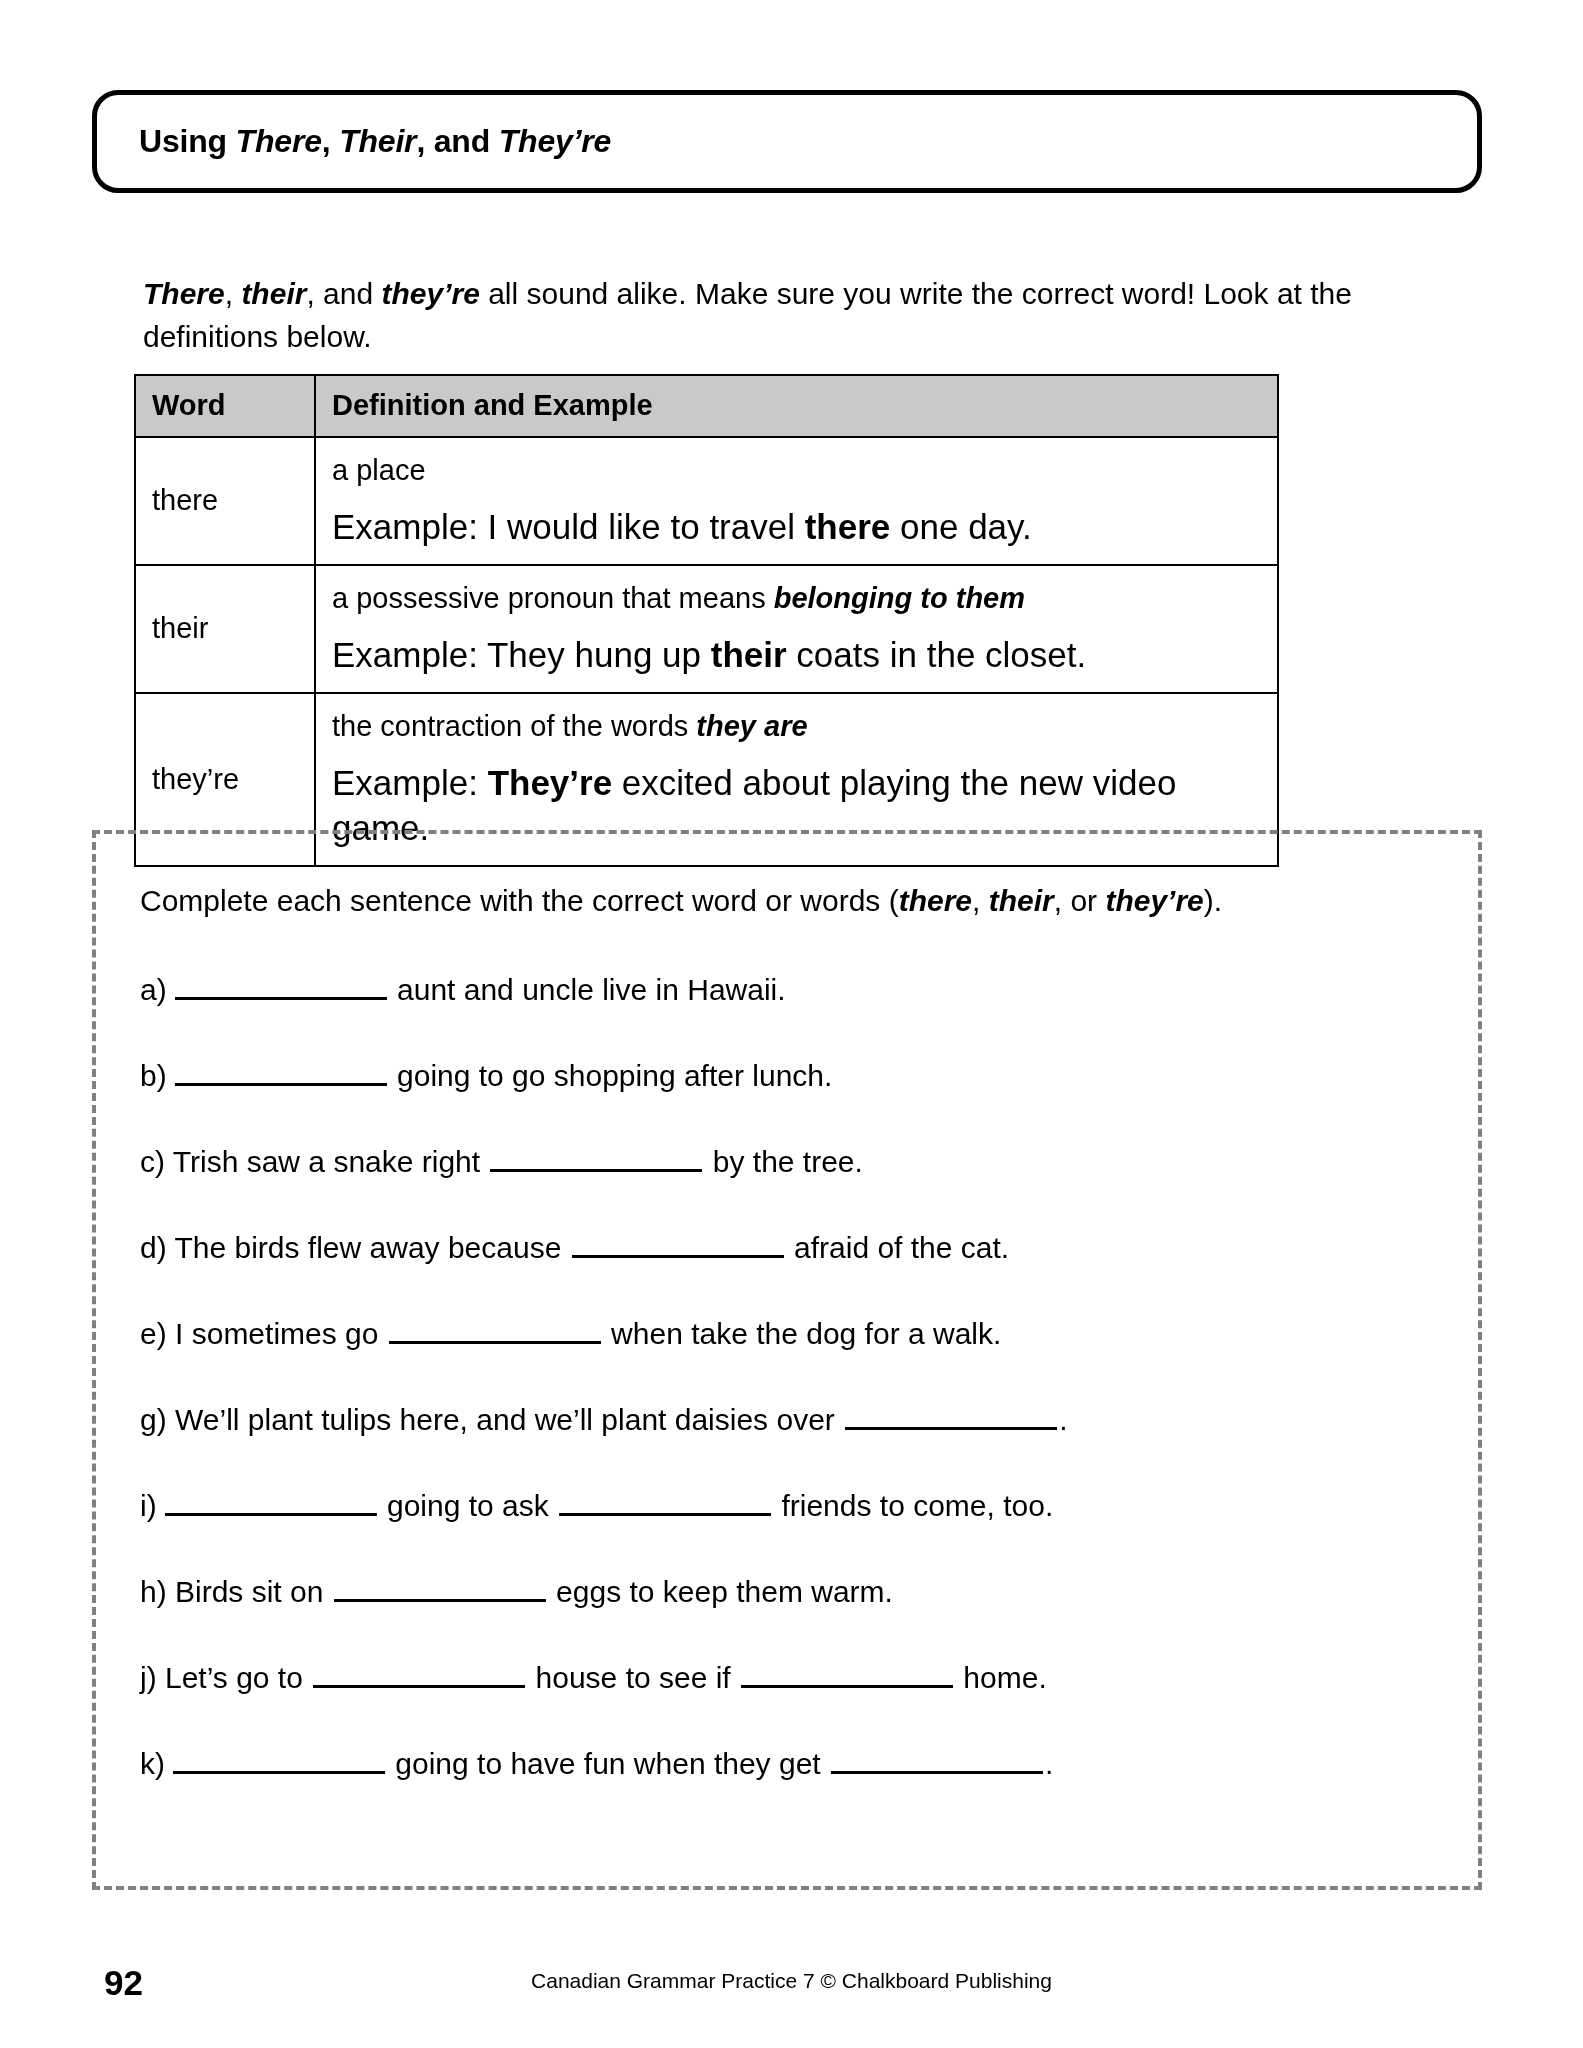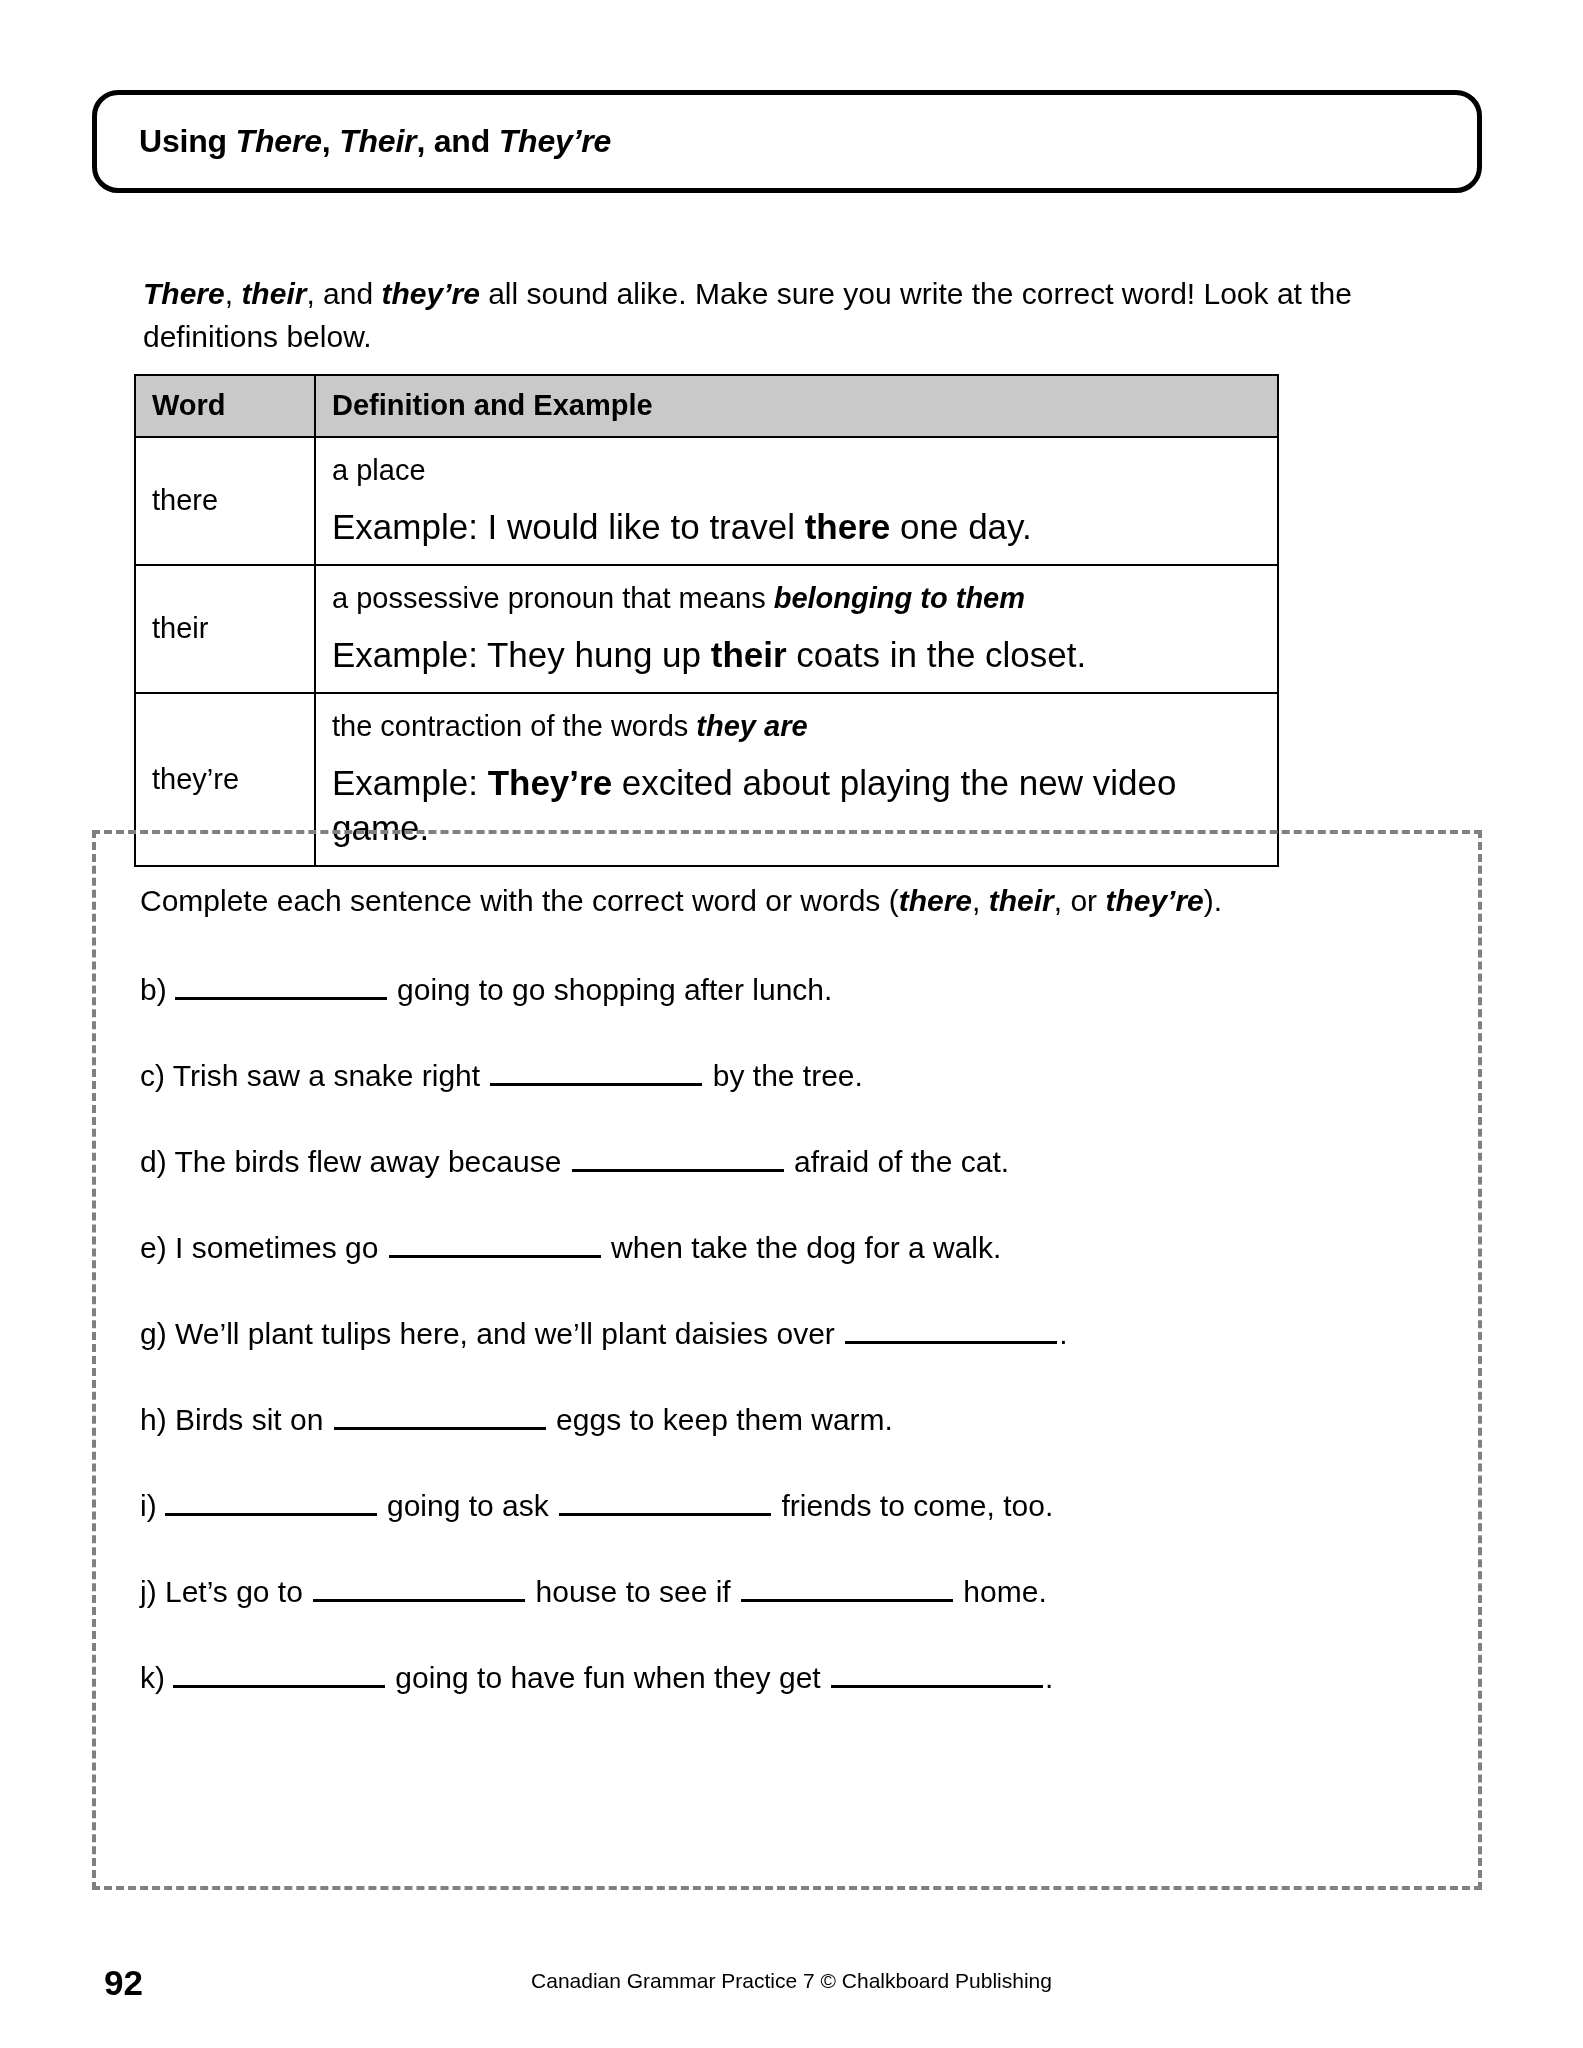--- a/index.html
+++ b/index.html
@@ -205,35 +205,36 @@
         </td>
       </tr>
     </tbody>
   </table>
 
   <div class="exercise-box"></div>
 
   <div class="exercise-inner">
     <div class="instruction"><span>Complete each sentence with the correct word or words (</span><span class="bi">there</span><span>, </span><span class="bi">their</span><span>, or </span><span class="bi">they’re</span><span>).</span></div>
 
+    <div class="q-item"><span>a)</span><span></span><span class="blank pre-space"></span><span> aunt and uncle live in Hawaii.</span></div>
 
     <div class="q-item"><span>b)</span><span></span><span class="blank pre-space"></span><span> going to go shopping after lunch.</span></div>
 
     <div class="q-item"><span>c)</span><span> Trish saw a snake right </span><span class="blank"></span><span> by the tree.</span></div>
 
     <div class="q-item"><span>d)</span><span> The birds flew away because </span><span class="blank"></span><span> afraid of the cat.</span></div>
 
     <div class="q-item"><span>e)</span><span> I sometimes go </span><span class="blank"></span><span> when take the dog for a walk.</span></div>
 
 
     <div class="q-item"><span>g)</span><span> We’ll plant tulips here, and we’ll plant daisies over </span><span class="blank"></span><span>.</span></div>
 
+    <div class="q-item"><span>i)</span><span></span><span class="blank pre-space"></span><span> going to ask </span><span class="blank"></span><span> friends to come, too.</span></div>
+
     <div class="q-item"><span>h)</span><span> Birds sit on </span><span class="blank"></span><span> eggs to keep them warm.</span></div>
-
-    <div class="q-item"><span>i)</span><span></span><span class="blank pre-space"></span><span> going to ask </span><span class="blank"></span><span> friends to come, too.</span></div>
 
     <div class="q-item"><span>j)</span><span> Let’s go to </span><span class="blank"></span><span> house to see if </span><span class="blank"></span><span> home.</span></div>
 
     <div class="q-item"><span>k)</span><span></span><span class="blank pre-space"></span><span> going to have fun when they get </span><span class="blank"></span><span>.</span></div>
   </div>
 
   <div class="footer-page">92</div>
   <div class="footer-credit">Canadian Grammar Practice 7 © Chalkboard Publishing</div>
 
 </div>

